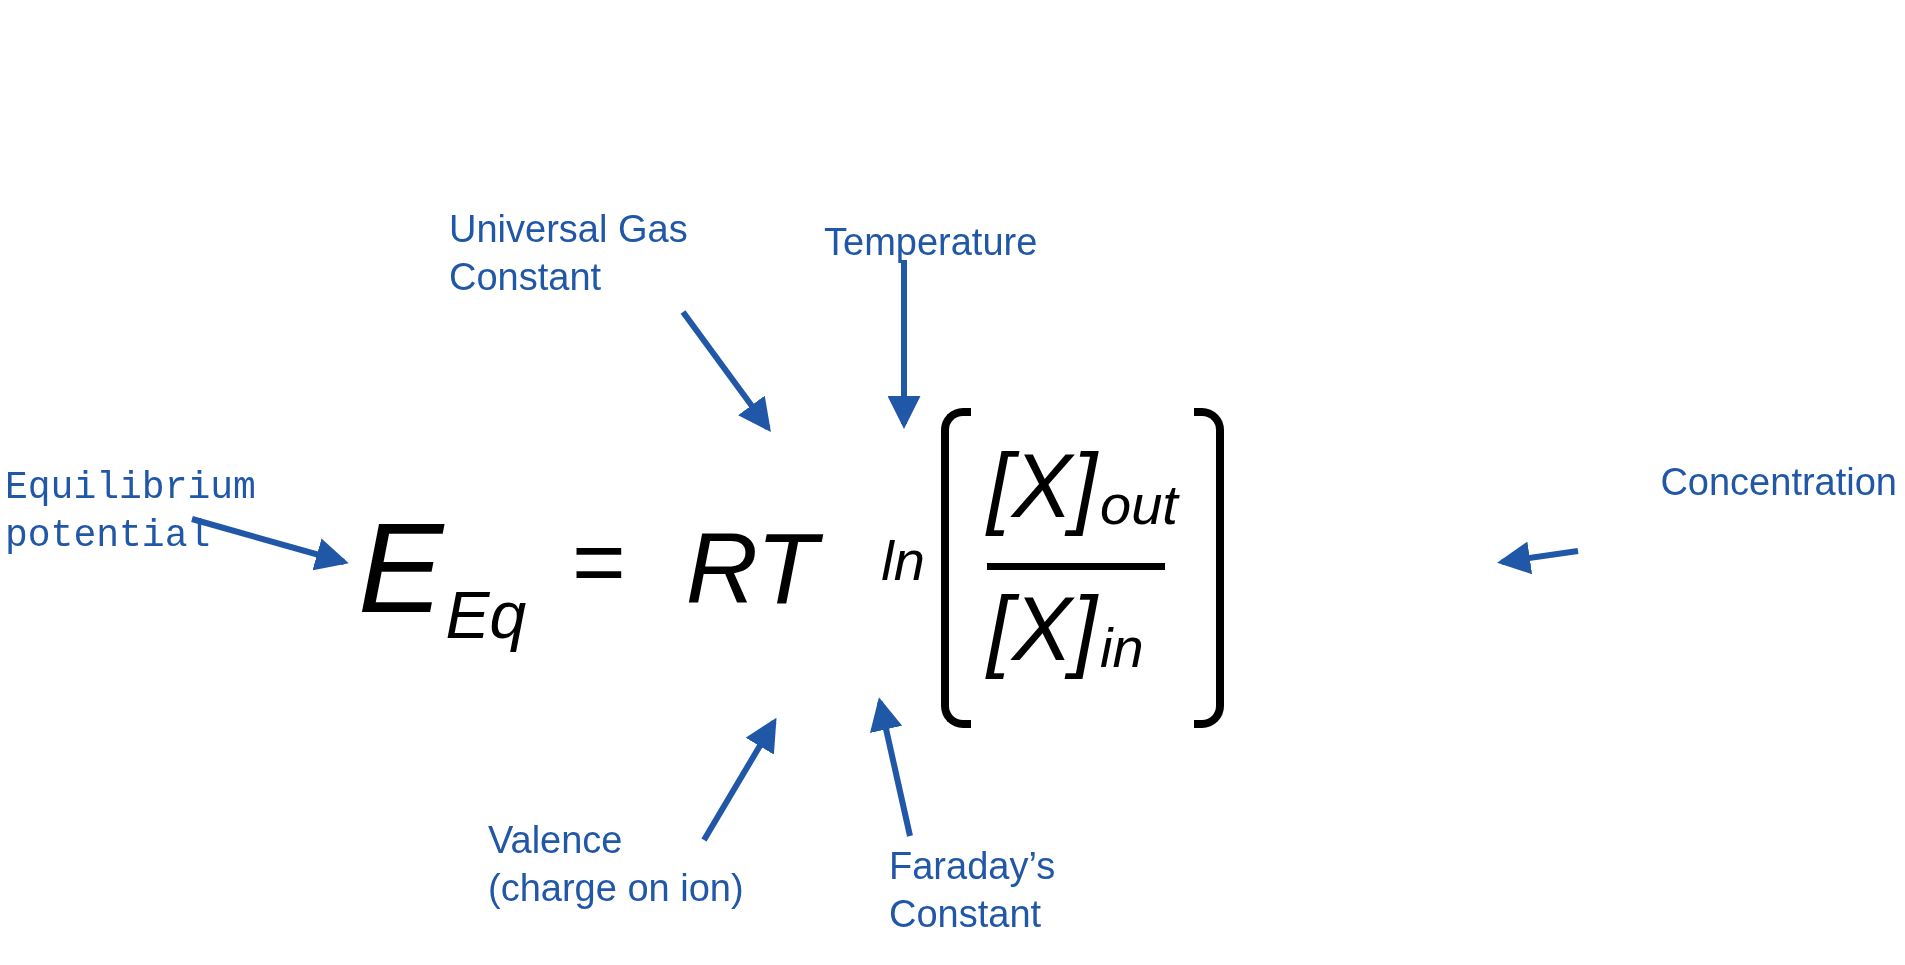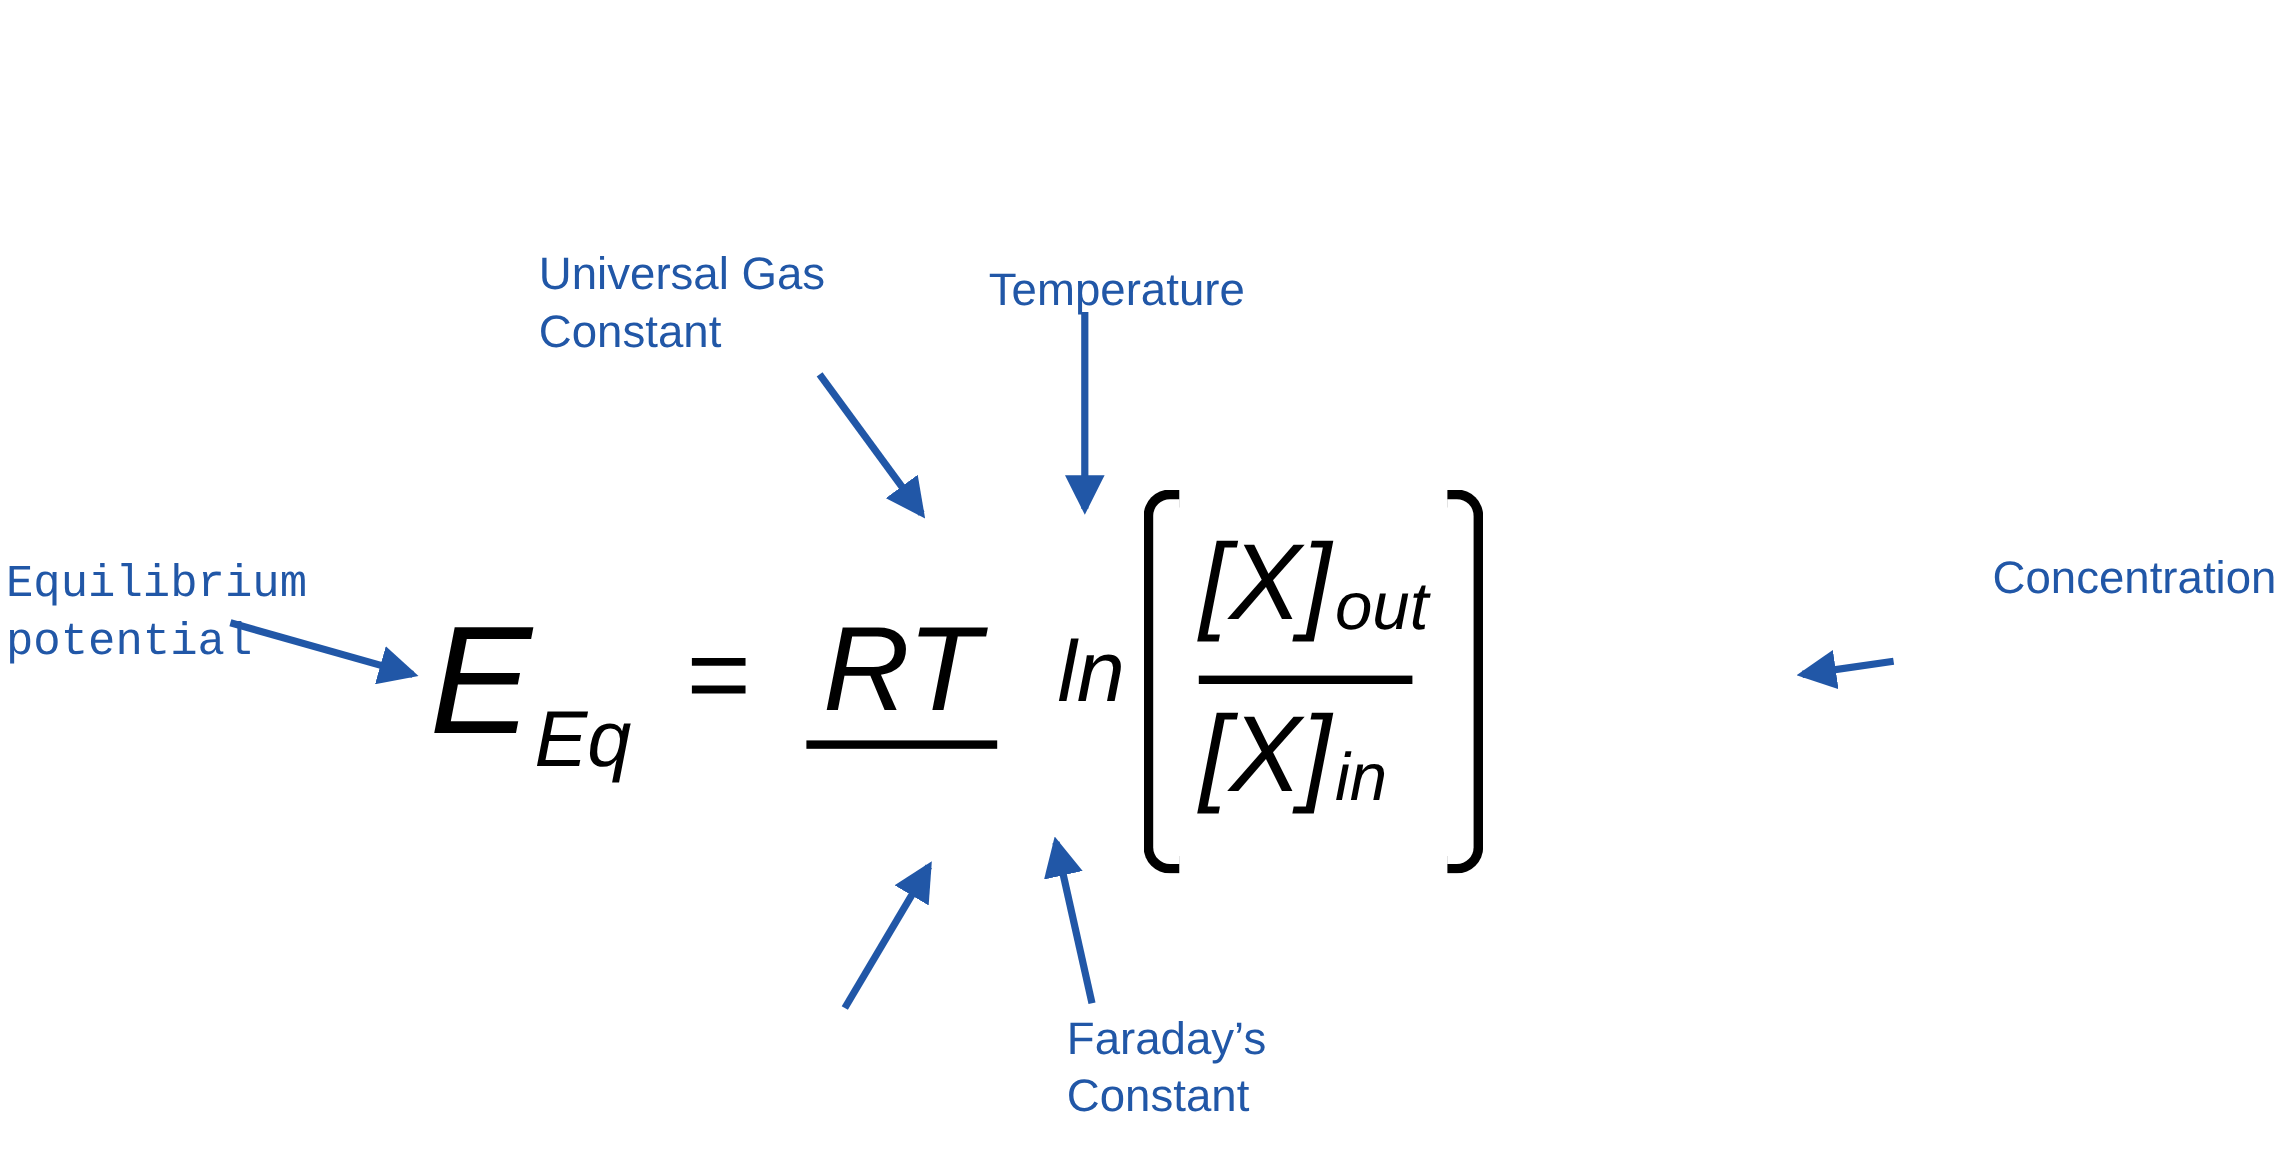--- a/index.html
+++ b/index.html
@@ -42,28 +42,28 @@
     left: 358px; top: 408px;
     display: flex;
     align-items: center;
     color: var(--equation_black);
     font-style: italic;
   }
   .eq-term { display: flex; align-items: flex-start; }
   .big-sym { font-size: 128px; line-height: 1; }
   .big-sub { font-size: 66px; line-height: 1; position: relative; top: 78px; margin-left: 2px; }
   .equals  { font-size: 92px; font-style: normal; margin: 0 46px; position: relative; top: -6px; }
-  .fraction { display: flex; flex-direction: column; align-items: center; }
+  .fraction { display: flex; flex-direction: row; align-items: center; }
   .fraction .num, .fraction .den { font-size: 100px; line-height: 1.05; padding: 0 14px; }
   .frac-bar {
     align-self: stretch; height: 0;
     border-top: 7px solid var(--equation_black);
     margin: 6px 0;
   }
-  .ln { font-size: 72px; margin-left: 50px; margin-right: 16px; position: relative; top: -8px; }
+  .ln { font-size: 56px; margin-left: 50px; margin-right: 16px; position: relative; top: -8px; }
 
   .bracket { width: 30px; height: 320px; border: 0 solid var(--equation_black); flex: 0 0 auto; }
   .bracket.left {
     border-left-width: 8px; border-top-width: 8px; border-bottom-width: 8px;
     border-top-left-radius: 22px; border-bottom-left-radius: 22px;
     margin-right: 8px;
   }
   .bracket.right {
     border-right-width: 8px; border-top-width: 8px; border-bottom-width: 8px;
     border-top-right-radius: 22px; border-bottom-right-radius: 22px;
@@ -101,20 +101,24 @@
 
   <div class="label lbl-eq">
     <span>Equilibrium</span>
     <span>potential</span>
   </div>
 
   <div class="label lbl-conc">
     <span>Concentration</span>
   </div>
 
+  <div class="label lbl-val">
+    <span>Valence</span>
+    <span>(charge on ion)</span>
+  </div>
 
   <div class="label lbl-far">
     <span>Faraday’s</span>
     <span>Constant</span>
   </div>
 
   <div class="equation">
 
     <div class="eq-term">
       <span class="big-sym">E</span>

